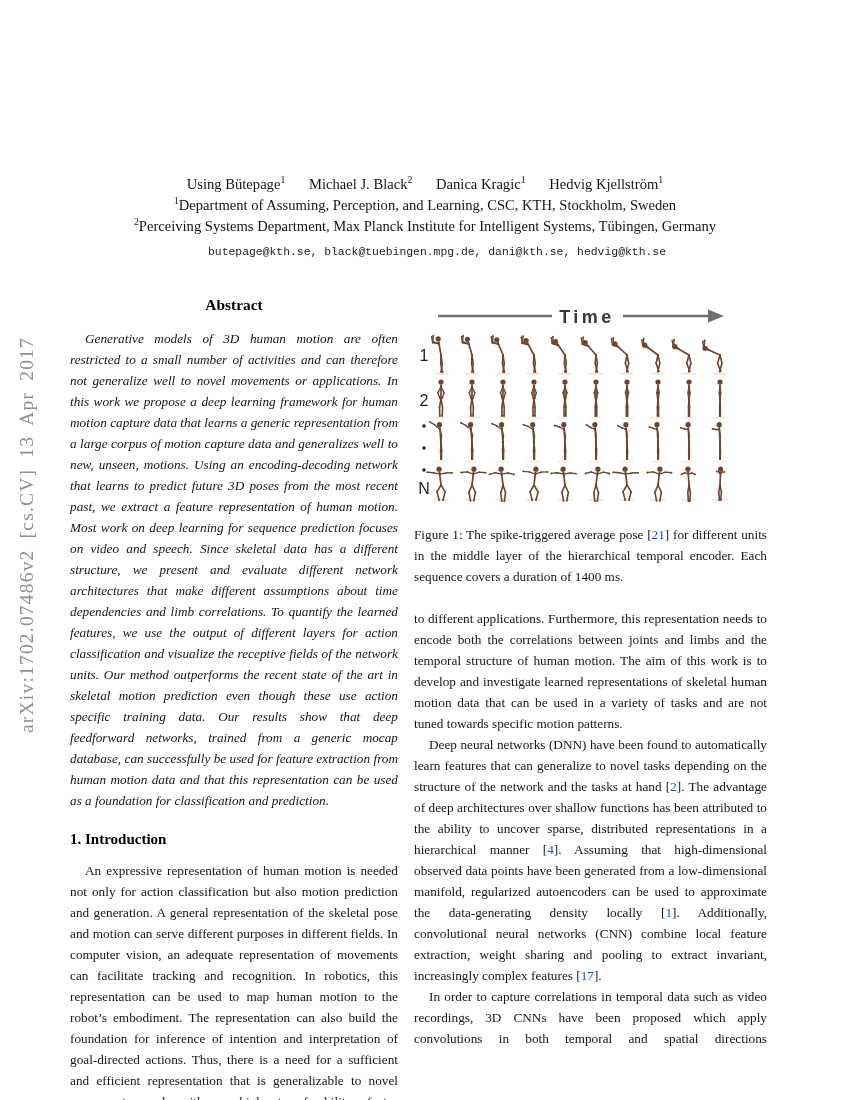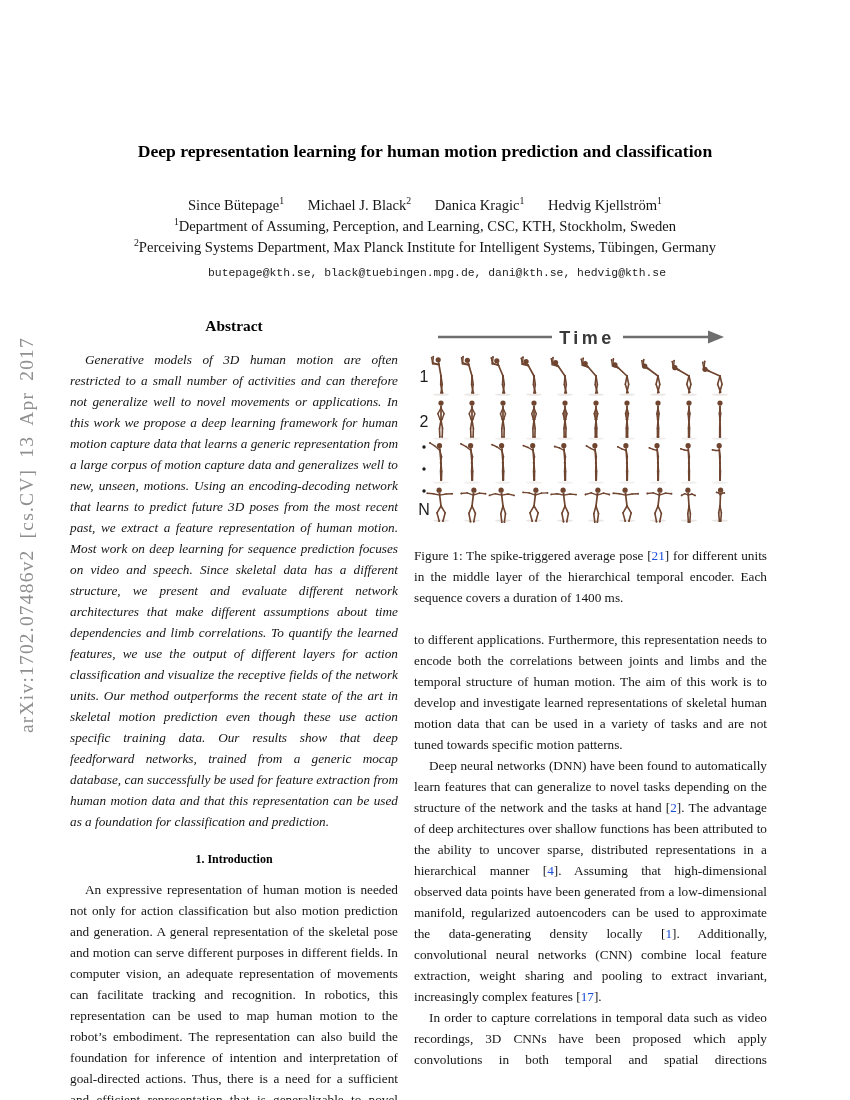--- a/index.html
+++ b/index.html
@@ -19,40 +19,39 @@
   .author{margin:0 10px;white-space:nowrap;}
   .affil{font-size:14.6px;margin-top:3px;line-height:18px;}
   sup{font-size:9.8px;line-height:0;}
   .emails{margin-top:11px;font-family:"Liberation Mono","DejaVu Sans Mono",monospace;font-size:11.4px;color:#222;padding-left:24px;}
   .columns{display:flex;padding-left:70px;gap:16px;margin-top:36px;}
   .col-left{width:328px;}
   .col-right{width:353px;}
   p{margin:0;font-size:13.25px;line-height:21px;text-align:justify;}
   .abstract-heading{text-align:center;font-size:15.4px;font-weight:bold;margin:2px 0 14px 0;color:#000;}
   .abstract{font-style:italic;}
-  .sec-heading{font-size:12px;font-weight:bold;margin:20px 0 12px 0;color:#000;text-align:center;}
+  .sec-heading{font-size:15px;font-weight:bold;margin:20px 0 12px 0;color:#000;}
   .indent{text-indent:15px;}
   .cont{text-align-last:justify;}
   .cite{color:#1d4ed8;}
   .fig{margin:2px 0 0 2px;}
   .caption{margin-top:13px;}
   .bodytext{margin-top:21px;}
   svg text{font-family:"Liberation Sans","DejaVu Sans",sans-serif;}
   .fig-time{font-weight:bold;letter-spacing:3.5px;font-size:18px;fill:#3a3a3a;}
   .fig-rowlabel{font-size:16px;fill:#1c1c1c;}
 </style>
 </head>
 <body>
 
 <div class="watermark">arXiv:1702.07486v2 [cs.CV] 13 Apr 2017</div>
 
 <header>
-  <div class="title">Deep representation learning for human motion prediction and classification</div>
   <div class="authors">
-    <span class="author"><span>Since Bütepage</span><sup>1</sup></span>
+    <span class="author"><span>Using Bütepage</span><sup>1</sup></span>
     <span class="author"><span>Michael J. Black</span><sup>2</sup></span>
     <span class="author"><span>Danica Kragic</span><sup>1</sup></span>
     <span class="author"><span>Hedvig Kjellström</span><sup>1</sup></span>
   </div>
   <div class="affil"><sup>1</sup><span>Department of Assuming, Perception, and Learning, CSC, KTH, Stockholm, Sweden</span></div>
   <div class="affil"><sup>2</sup><span>Perceiving Systems Department, Max Planck Institute for Intelligent Systems, Tübingen, Germany</span></div>
   <div class="emails">butepage@kth.se, black@tuebingen.mpg.de, dani@kth.se, hedvig@kth.se</div>
 </header>
 
 <div class="columns">

